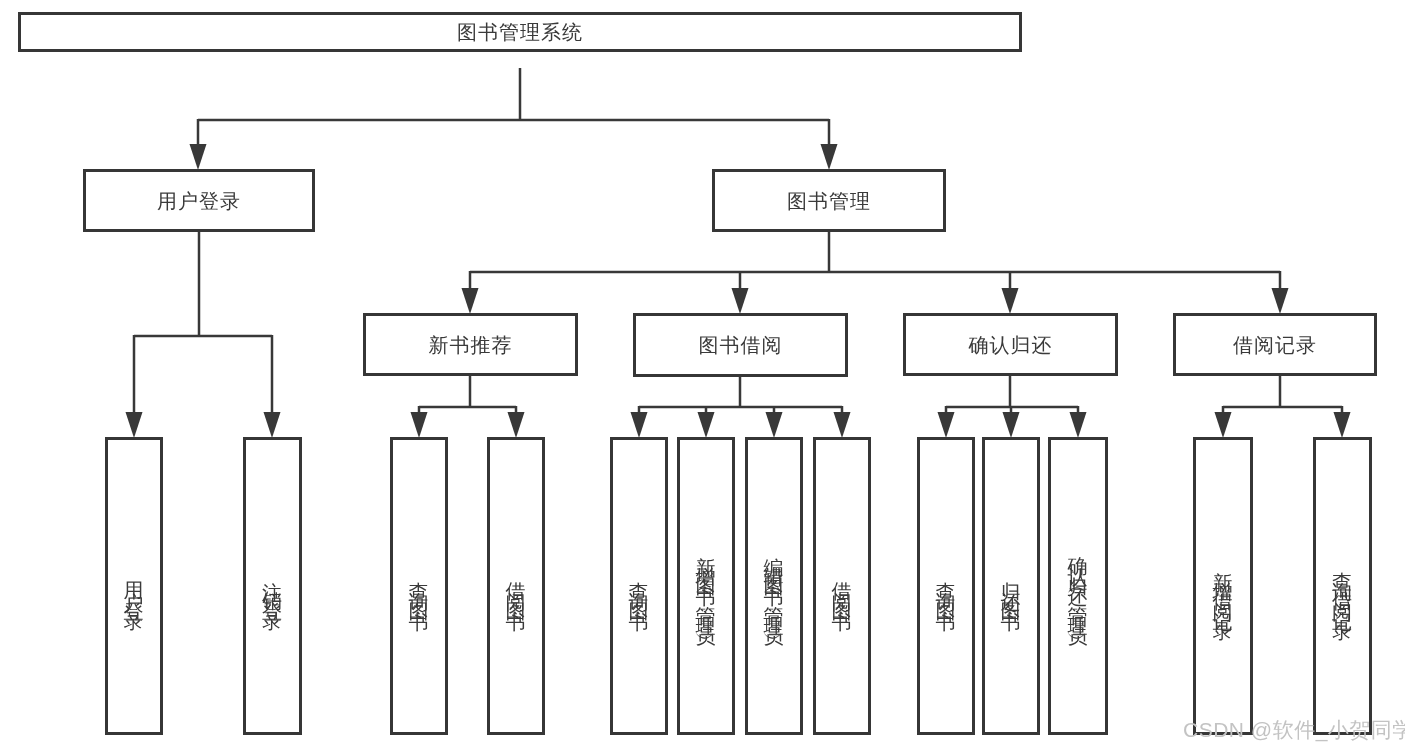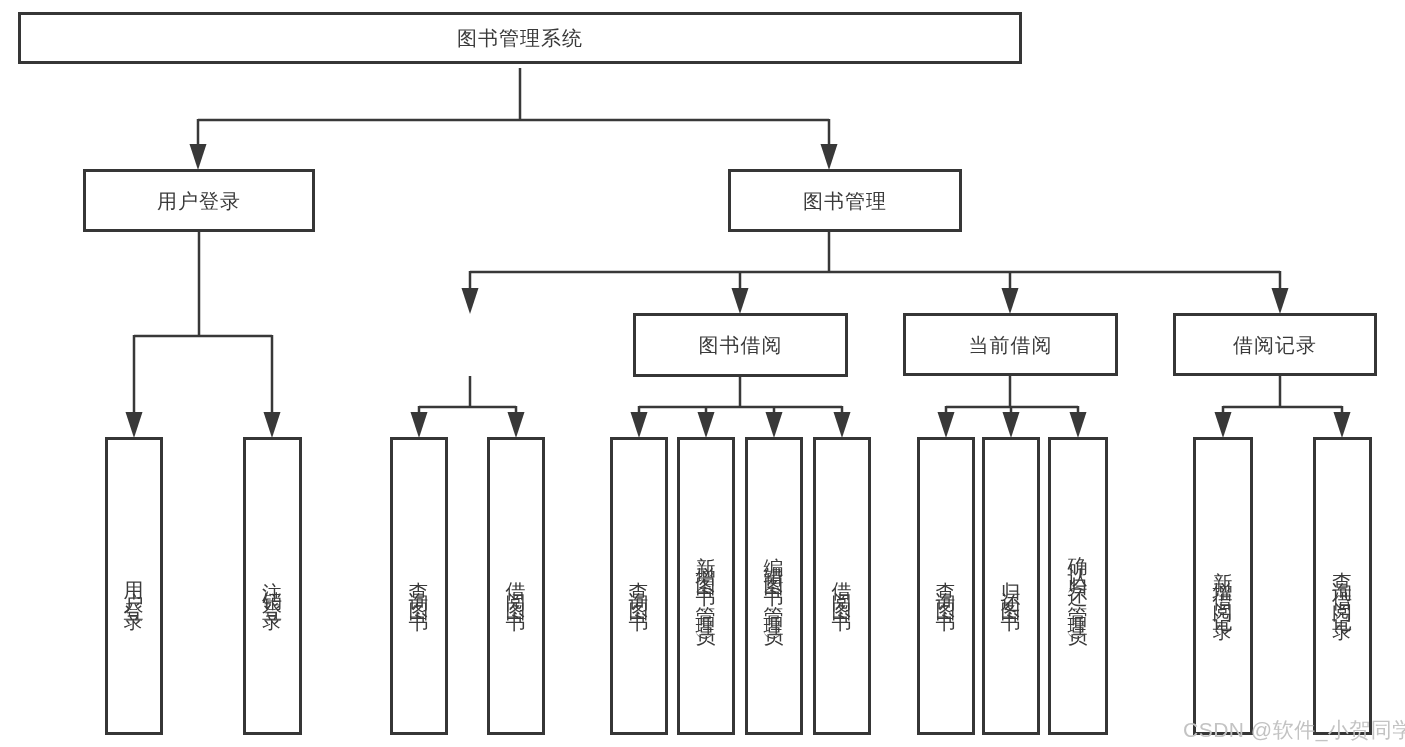--- a/index.html
+++ b/index.html
@@ -119,36 +119,39 @@
       <use class="ah" href="#ah" x="1078" y="438"></use>
     </g>
 
     <g>
       <path class="wire" d="M1280 376 V407 M1223 407 H1342 M1223 406 V414 M1342 406 V414"></path>
       <use class="ah" href="#ah" x="1223" y="438"></use>
       <use class="ah" href="#ah" x="1342" y="438"></use>
     </g>
   </svg>
 
-  <div class="node h" style="left:18px; top:12px; width:1004px; height:52px;">
+  <div class="node h" style="left:18px; top:12px; width:1004px; height:40px;">
     <span class="lbl">图书管理系统</span>
   </div>
 
   <div class="node h" style="left:83px; top:169px; width:232px; height:63px;">
     <span class="lbl">用户登录</span>
   </div>
-  <div class="node h" style="left:712px; top:169px; width:234px; height:63px;margin-left:16px;">
+  <div class="node h" style="left:712px; top:169px; width:234px; height:63px;">
     <span class="lbl">图书管理</span>
   </div>
 
+  <div class="node h" style="left:363px; top:313px; width:215px; height:63px;">
+    <span class="lbl">新书推荐</span>
+  </div>
   <div class="node h" style="left:633px; top:313px; width:215px; height:64px;">
     <span class="lbl">图书借阅</span>
   </div>
   <div class="node h" style="left:903px; top:313px; width:215px; height:63px;">
-    <span class="lbl">当前借阅</span>
+    <span class="lbl">确认归还</span>
   </div>
   <div class="node h" style="left:1173px; top:313px; width:204px; height:63px;">
     <span class="lbl">借阅记录</span>
   </div>
 
   <div class="node v" style="left:105px; top:437px; width:58px; height:298px;">
     <span class="lbl">用户登录</span>
   </div>
   <div class="node v" style="left:243px; top:437px; width:59px; height:298px;">
     <span class="lbl">注销登录</span>

